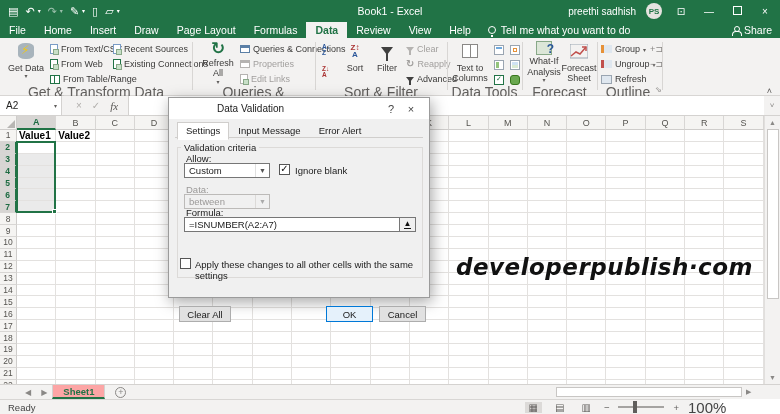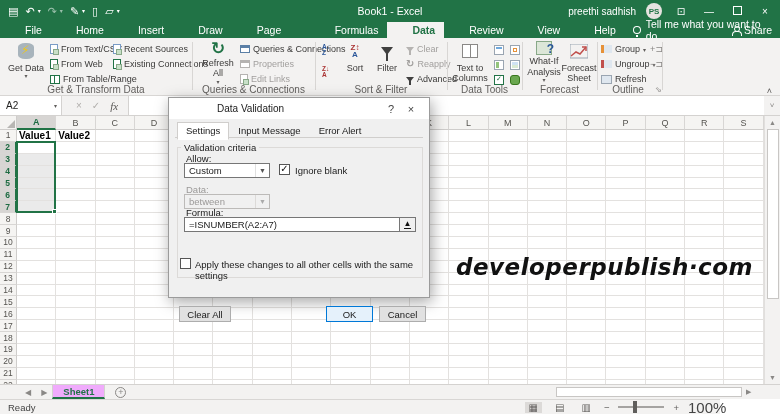--- a/index.html
+++ b/index.html
@@ -15,34 +15,34 @@
   .qat .dd { font-size:6px; margin-left:-4px; }
   #win-title { position:absolute; left:50%; transform:translateX(-50%); font-size:10.5px; }
   .tb-right { position:absolute; right:0; top:0; height:22px; display:flex; align-items:center; gap:10px; padding-right:6px; }
   #user-name { font-size:10px; }
   #avatar { width:16px; height:16px; border-radius:50%; background:#e6e3e0; color:#217346; font-size:8px; font-weight:bold; display:flex; align-items:center; justify-content:center; }
   .winbtn { width:18px; text-align:center; font-size:10px; }
   .restore-box { width:9px; height:9px; border:1px solid #fff; display:inline-block; }
 
   
   #menurow { position:absolute; left:0; top:22px; width:780px; height:16px; background:#217346; display:flex; align-items:stretch; color:#fff; }
-  .mtab { padding:2px 9px 0 25px; font-size:10.5px; cursor:default; }
+  .mtab { padding:2px 9px 0 9px; font-size:10.5px; cursor:default; }
   .mtab.active { background:#f3f2f1; color:#217346; font-weight:bold; }
   #tellme { display:flex; align-items:center; gap:5px; padding:0 8px; font-size:10.5px; }
   .bulb { width:8px; height:8px; border:1px solid #fff; border-radius:50%; position:relative; }
   .bulb:after { content:""; position:absolute; left:2px; top:8px; width:2px; height:2px; background:#fff; }
   #share { position:absolute; right:8px; top:24px; display:flex; align-items:center; gap:4px; color:#fff; font-size:10.5px; }
   .person { width:8px; height:8px; position:relative; }
   .person:before { content:""; position:absolute; left:2px; top:0; width:4px; height:4px; border:1px solid #fff; border-radius:50%; }
   .person:after { content:""; position:absolute; left:0; top:5px; width:8px; height:4px; border:1px solid #fff; border-bottom:none; border-radius:4px 4px 0 0; }
 
   
   #ribbon { position:absolute; left:0; top:38px; width:780px; height:58px; background:#f3f2f1; border-bottom:1px solid #d8d6d4; }
   .rsep { position:absolute; top:4px; height:48px; width:1px; background:#d8d6d4; }
-  .rgroup-label { position:absolute; top:46px; font-size:10px; color:#605e5c; text-align:center; }
+  .rgroup-label { position:absolute; top:46px; font-size:14px; color:#605e5c; text-align:center; }
   .rbig { position:absolute; top:2px; height:44px; display:flex; flex-direction:column; align-items:center; justify-content:flex-start; font-size:9px; color:#3b3a39; text-align:center; line-height:1.15; cursor:default; }
   .rbig .bicon { height:22px; display:flex; align-items:center; justify-content:center; margin-bottom:1px; }
   .rsm { position:absolute; display:flex; align-items:center; gap:3px; font-size:9px; height:14px; white-space:nowrap; cursor:default; }
   .rsm.dis { color:#a19f9d; }
   .dd6 { font-size:6px; color:#605e5c; }
   
   .i-doc { width:8px; height:10px; background:#fff; border:1px solid #7a9cc6; position:relative; flex:none; }
   .i-doc.green { border-color:#217346; }
   .i-doc:after { content:""; position:absolute; right:-2px; bottom:-2px; width:4px; height:4px; background:#c8e0c8; border:1px solid #88a888; }
   .i-table { width:10px; height:9px; border:1px solid #217346; background:linear-gradient(#fff,#fff); position:relative; flex:none; }
@@ -134,21 +134,21 @@
   .chk .mark { color:#111; font-size:10px; line-height:1; margin-top:-1px; }
   .dinput { position:absolute; left:15px; top:119px; width:216px; height:15px; background:#fff; border:1px solid #767676; display:flex; align-items:center; padding-left:4px; }
   .refedit { position:absolute; left:231px; top:119px; width:16px; height:15px; background:#f0f0f0; border:1px solid #767676; border-left:none; display:flex; align-items:center; justify-content:center; }
   .refedit .a { font-size:8px; color:#111; border-bottom:1px solid #111; line-height:1; }
   .dbtn { position:absolute; top:188px; height:16px; background:#e1e1e1; border:1px solid #adadad; display:flex; align-items:center; justify-content:center;margin-top:20px; }
   .dbtn.default { background:#e5f1fb; border:1px solid #0078d7; }
 
   
   #tabbar { position:absolute; left:0; top:384px; width:780px; height:15px; background:#f3f2f1; border-top:1px solid #d4d2d0; display:flex; align-items:stretch; }
   .nav-arr { color:#8a8886; font-size:8px; display:flex; align-items:center; padding:0 5px; }
-  #sheet-tab { background:#f0abfc; border-right:1px solid #d4d2d0; border-left:1px solid #d4d2d0; border-bottom:2px solid #217346; color:#217346; font-weight:bold; font-size:9.5px; display:flex; align-items:center; padding:0 10px; }
+  #sheet-tab { background:#fca5a5; border-right:1px solid #d4d2d0; border-left:1px solid #d4d2d0; border-bottom:2px solid #217346; color:#217346; font-weight:bold; font-size:9.5px; display:flex; align-items:center; padding:0 10px; }
   #newsheet { width:11px; height:11px; border:1px solid #8a8886; border-radius:50%; color:#8a8886; font-size:9px; line-height:9px; text-align:center; align-self:center; margin-left:10px; }
   #hscroll { position:absolute; left:556px; top:386px; width:206px; height:11px; display:flex; align-items:center; }
   #hscroll .thumb { width:186px; height:10px; background:#fff; border:1px solid #c8c6c4; }
   #hscroll .arr { color:#8a8886; font-size:7px; padding:0 4px; }
 
   
   #statusbar { position:absolute; left:0; top:399px; width:720px; height:15px; background:#f3f2f1; border-top:1px solid #d8d6d4; display:flex; align-items:center; font-size:9.5px; color:#444; }
   #status-mode { padding-left:8px; }
   #sb-right { position:absolute; right:4px; display:flex; align-items:center; gap:9px; }
   .viewbtn { font-size:10px; color:#605e5c; padding:0 4px; }

